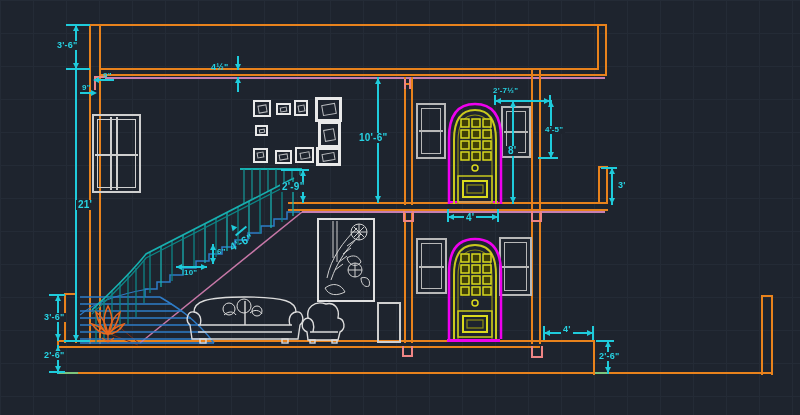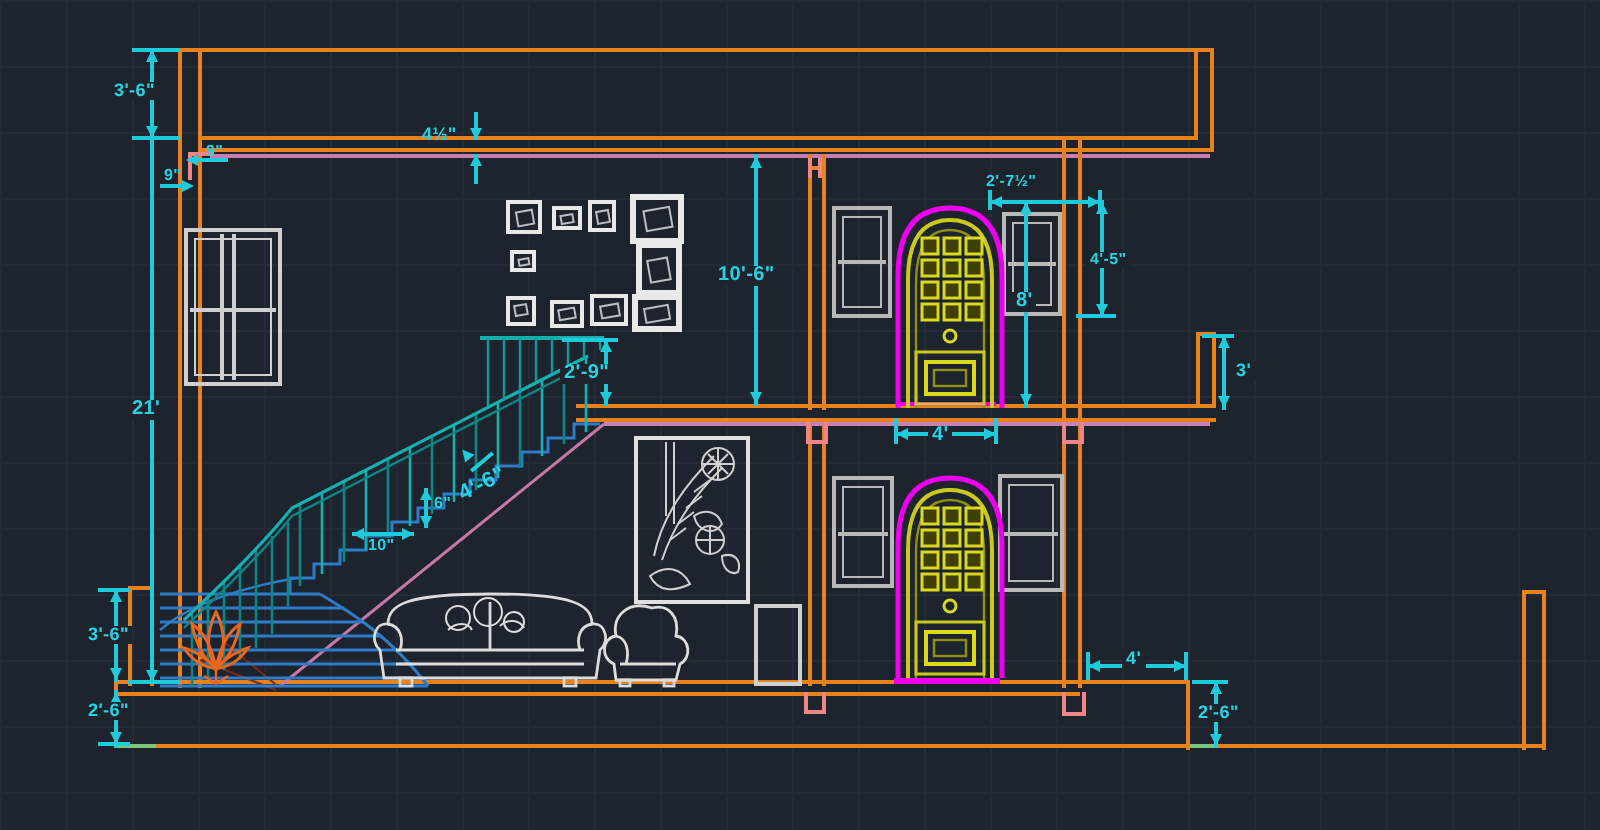--- a/index.html
+++ b/index.html
@@ -276,21 +276,21 @@
   <div>
 
     <div class="cl" style="left:75px;top:24px;width:2px;height:318px"></div>
     <div class="cl" style="left:66px;top:24px;width:24px;height:2px"></div>
     <div class="cl" style="left:66px;top:68px;width:24px;height:2px"></div>
     <div class="cl" style="left:64px;top:340px;width:26px;height:2px"></div>
     <div class="au" style="left:73px;top:25px"></div>
     <div class="ad" style="left:73px;top:63px"></div>
     <div class="ad" style="left:73px;top:335px"></div>
     <span class="lbl bg" style="left:55px;top:41px">3'-6"</span>
-    <span class="lbl bg" style="left:64px;top:200px;font-size:10px">21'</span>
+    <span class="lbl bg" style="left:76px;top:200px;font-size:10px">21'</span>
 
     <div class="cl" style="left:237px;top:56px;width:2px;height:14px"></div>
     <div class="cl" style="left:237px;top:77px;width:2px;height:15px"></div>
     <div class="ad" style="left:235px;top:64px"></div>
     <div class="au" style="left:235px;top:77px"></div>
     <span class="lbl" style="left:211px;top:63px">4½"</span>
 
     <div class="cl" style="left:98px;top:79px;width:16px;height:2px"></div>
     <div class="al" style="left:93px;top:77px"></div>
     <span class="lbl" style="left:103px;top:72px;font-size:8px">9"</span>

